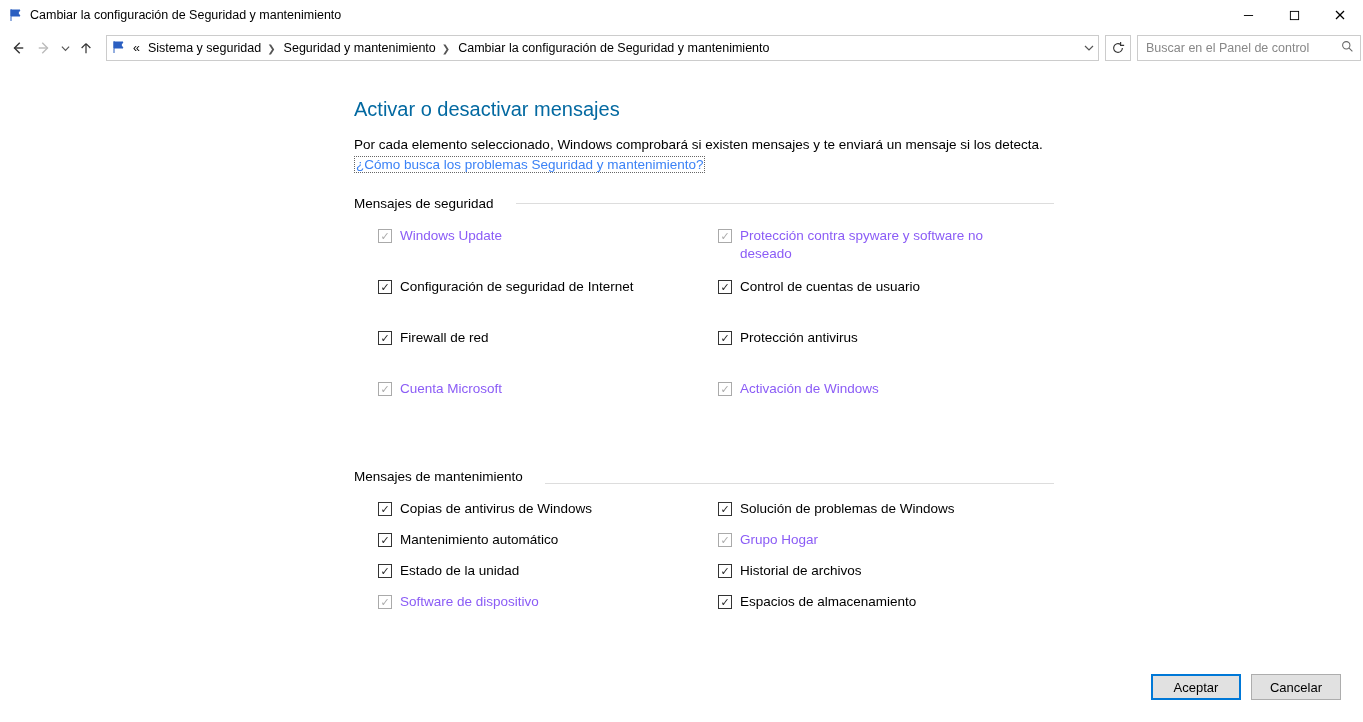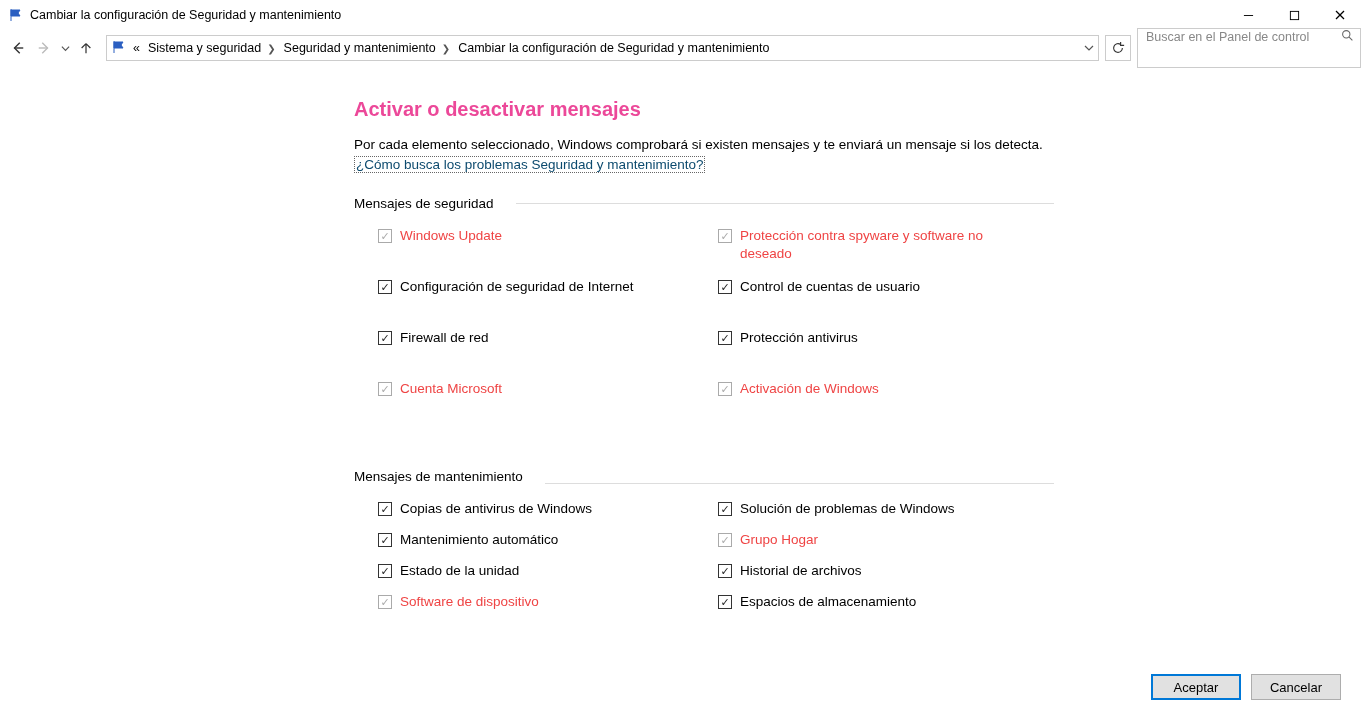--- a/index.html
+++ b/index.html
@@ -73,23 +73,23 @@
     width:20px; height:100%; display:flex; align-items:center; justify-content:center;
     color:#555; border-left:1px solid transparent;
   }
   .refresh-btn {
     width:26px; height:26px;
     border:1px solid #ccc;
     display:flex; align-items:center; justify-content:center;
     margin-right:4px;
   }
   .search-box {
-    width: 224px; height:40px;
+    width: 224px; height:26px;
     border:1px solid #ccc;
-    display:flex; align-items:flex-start;
+    display:flex; align-items:center;
     padding:0 6px;
     color:#777;
     font-size:12.5px;
     margin-right:2px;
   }
   .search-box input {
     border:none; outline:none; flex:1;
     font-family:inherit; font-size:12.5px;
     color:#333; background:transparent;
   }
@@ -100,33 +100,33 @@
   .content {
     padding: 24px 0 0 0;
     position: relative;
     height: calc(100% - 30px - 36px);
   }
   .content-inner {
     margin-left: 354px;
     width: 700px;
   }
   .page-title {
-    color: #ec4899;
+    color: #0369a1;
     font-size: 20px;
-    font-weight: 700;
+    font-weight: 400;
     margin: 8px 0 14px 0;
   }
   .page-desc {
     font-size: 13.5px;
     line-height: 1.45;
     margin-bottom: 22px;
     width: 710px;
   }
   .page-desc .help-link {
-    color: #0c4a6e;
+    color: #3b82f6;
     text-decoration: none;
     border: 1px dotted #666;
     padding: 0 1px;
   }
 
   .section-header {
     display:flex; align-items:center;
     font-size:13.5px;
     margin: 18px 0 14px 0;
     gap: 12px;
@@ -161,21 +161,21 @@
     font-size:11px; line-height:1;
     color:#222;
   }
   .cb.disabled { border-color:#aaa; }
   .cb.disabled.checked::after { color:#aaa; }
   .cb-label {
     font-size:13.5px;
     line-height:1.35;
     max-width: 290px;
   }
-  .cb-label.disabled { color:#ef4444; }
+  .cb-label.disabled { color:#8b5cf6; }
 
   
   .footer {
     position:absolute;
     bottom: 0;
     right: 22px;
     height: 48px;
     display:flex; align-items:flex-start; gap:10px;
   }
   .btn {

